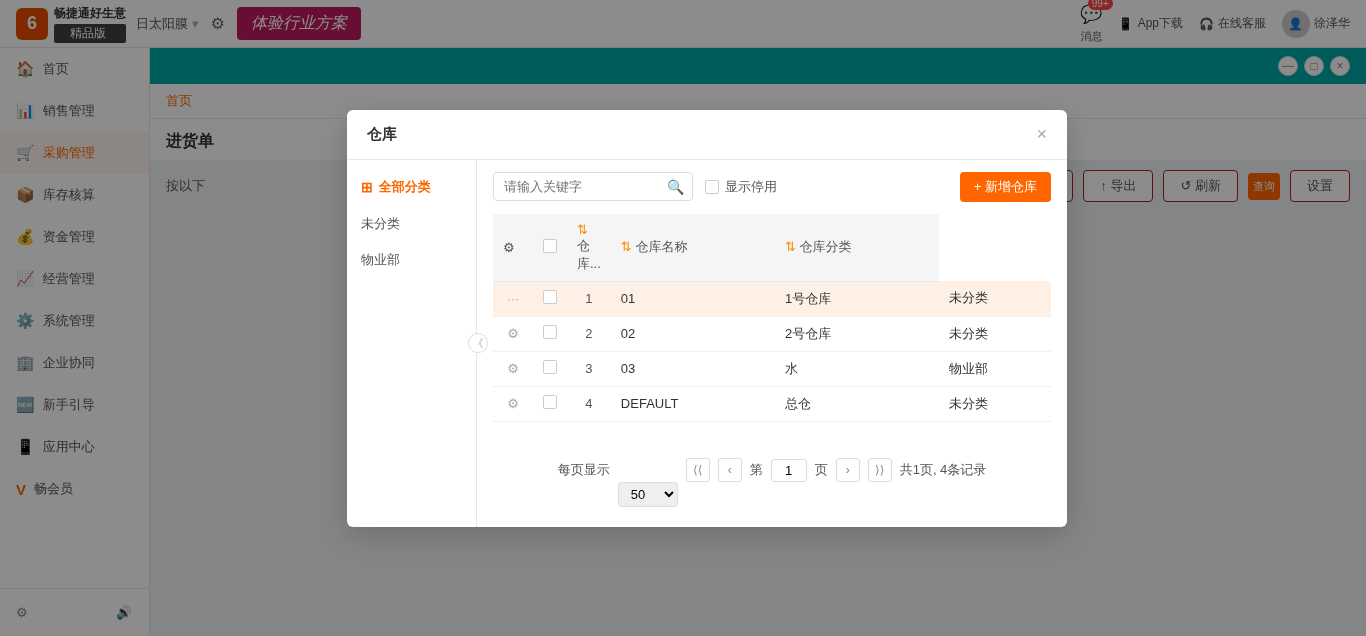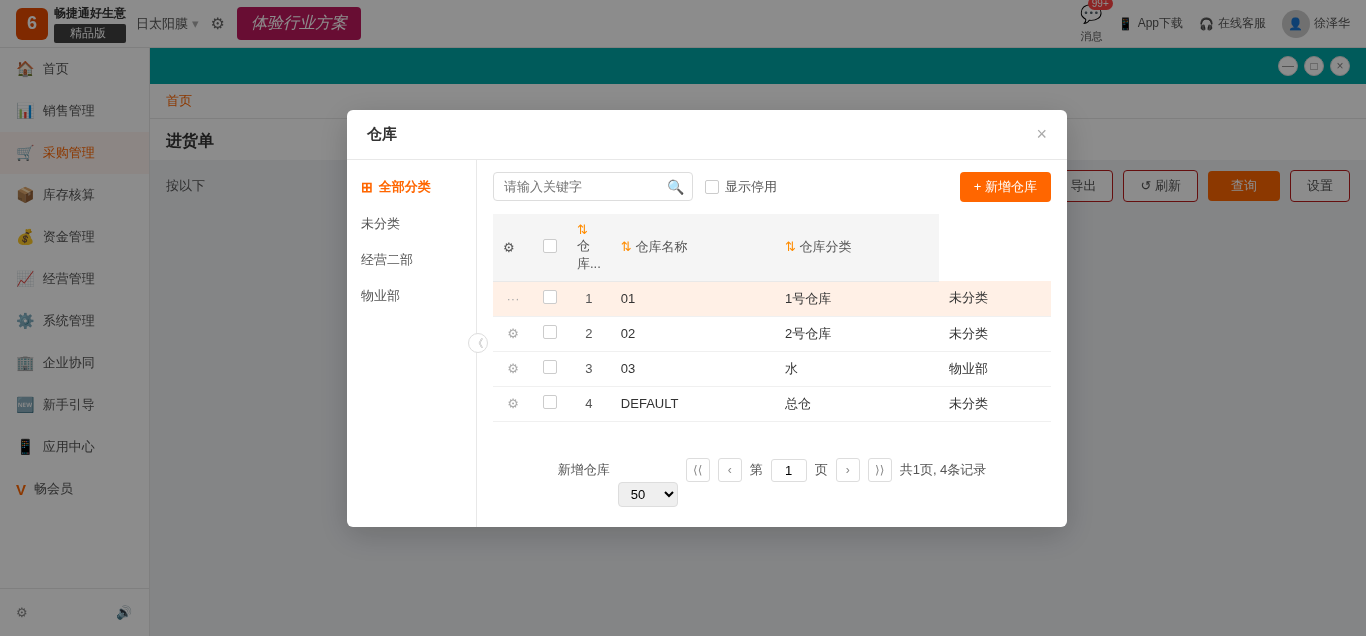--- a/index.html
+++ b/index.html
@@ -241,21 +241,21 @@
     
     .bg-page {
       padding: 0 16px;
     }
     .bg-actions {
       display: flex; align-items: center; gap: 10px;
       padding: 10px 0;
     }
     .bg-btn {
       background: #ff6600; color: #fff; border: none;
-      padding: 6px 23px; border-radius: 4px; cursor: pointer; font-size: 13px;
+      padding: 6px 5px; border-radius: 4px; cursor: pointer; font-size: 11px;
     }
     .bg-btn-outline {
       background: #fff; color: #555; border: 1px solid #b91c1c;
       padding: 6px 16px; border-radius: 4px; cursor: pointer; font-size: 13px;
     }
     .teal-topnav {
       background: #00a7a7; height: 36px;
       display: flex; align-items: center; gap: 2px; padding: 0 16px;
     }
     .teal-topnav-item {
@@ -404,21 +404,20 @@
 
     <div class="dialog-body">
 
       <div class="dialog-sidebar dlg-sidebar-wrap">
         <div class="dialog-sidebar-header">
           <span class="dlg-cat-icon">⊞</span>
           <span>全部分类</span>
         </div>
         <div class="collapse-btn">《</div>
         <div class="dialog-sidebar-item">未分类</div>
-        <div class="dialog-sidebar-item">经营二部</div>
         <div class="dialog-sidebar-item">物业部</div>
       </div>
 
       <div class="dialog-content">
 
         <div class="dialog-search-bar">
           <div class="search-input-wrap">
             <input type="text" placeholder="请输入关键字" style="">
             <span class="search-icon">🔍</span>
           </div>
@@ -498,21 +497,21 @@
       <td style="width:40px;text-align:center;color:#555;">4</td>
       <td>DEFAULT</td>
       <td>总仓</td>
       <td>未分类</td>
     </tr>
               </tbody>
           </table>
         </div>
 
         <div class="dialog-pagination">
-          <span>新增仓库</span>
+          <span>每页显示</span>
           <div class="pg-select">
             <select>
               <option>50</option>
               <option>10</option>
               <option>20</option>
               <option>100</option>
             </select>
           </div>
           <button class="pg-btn">⟨⟨</button>
           <button class="pg-btn">‹</button>

